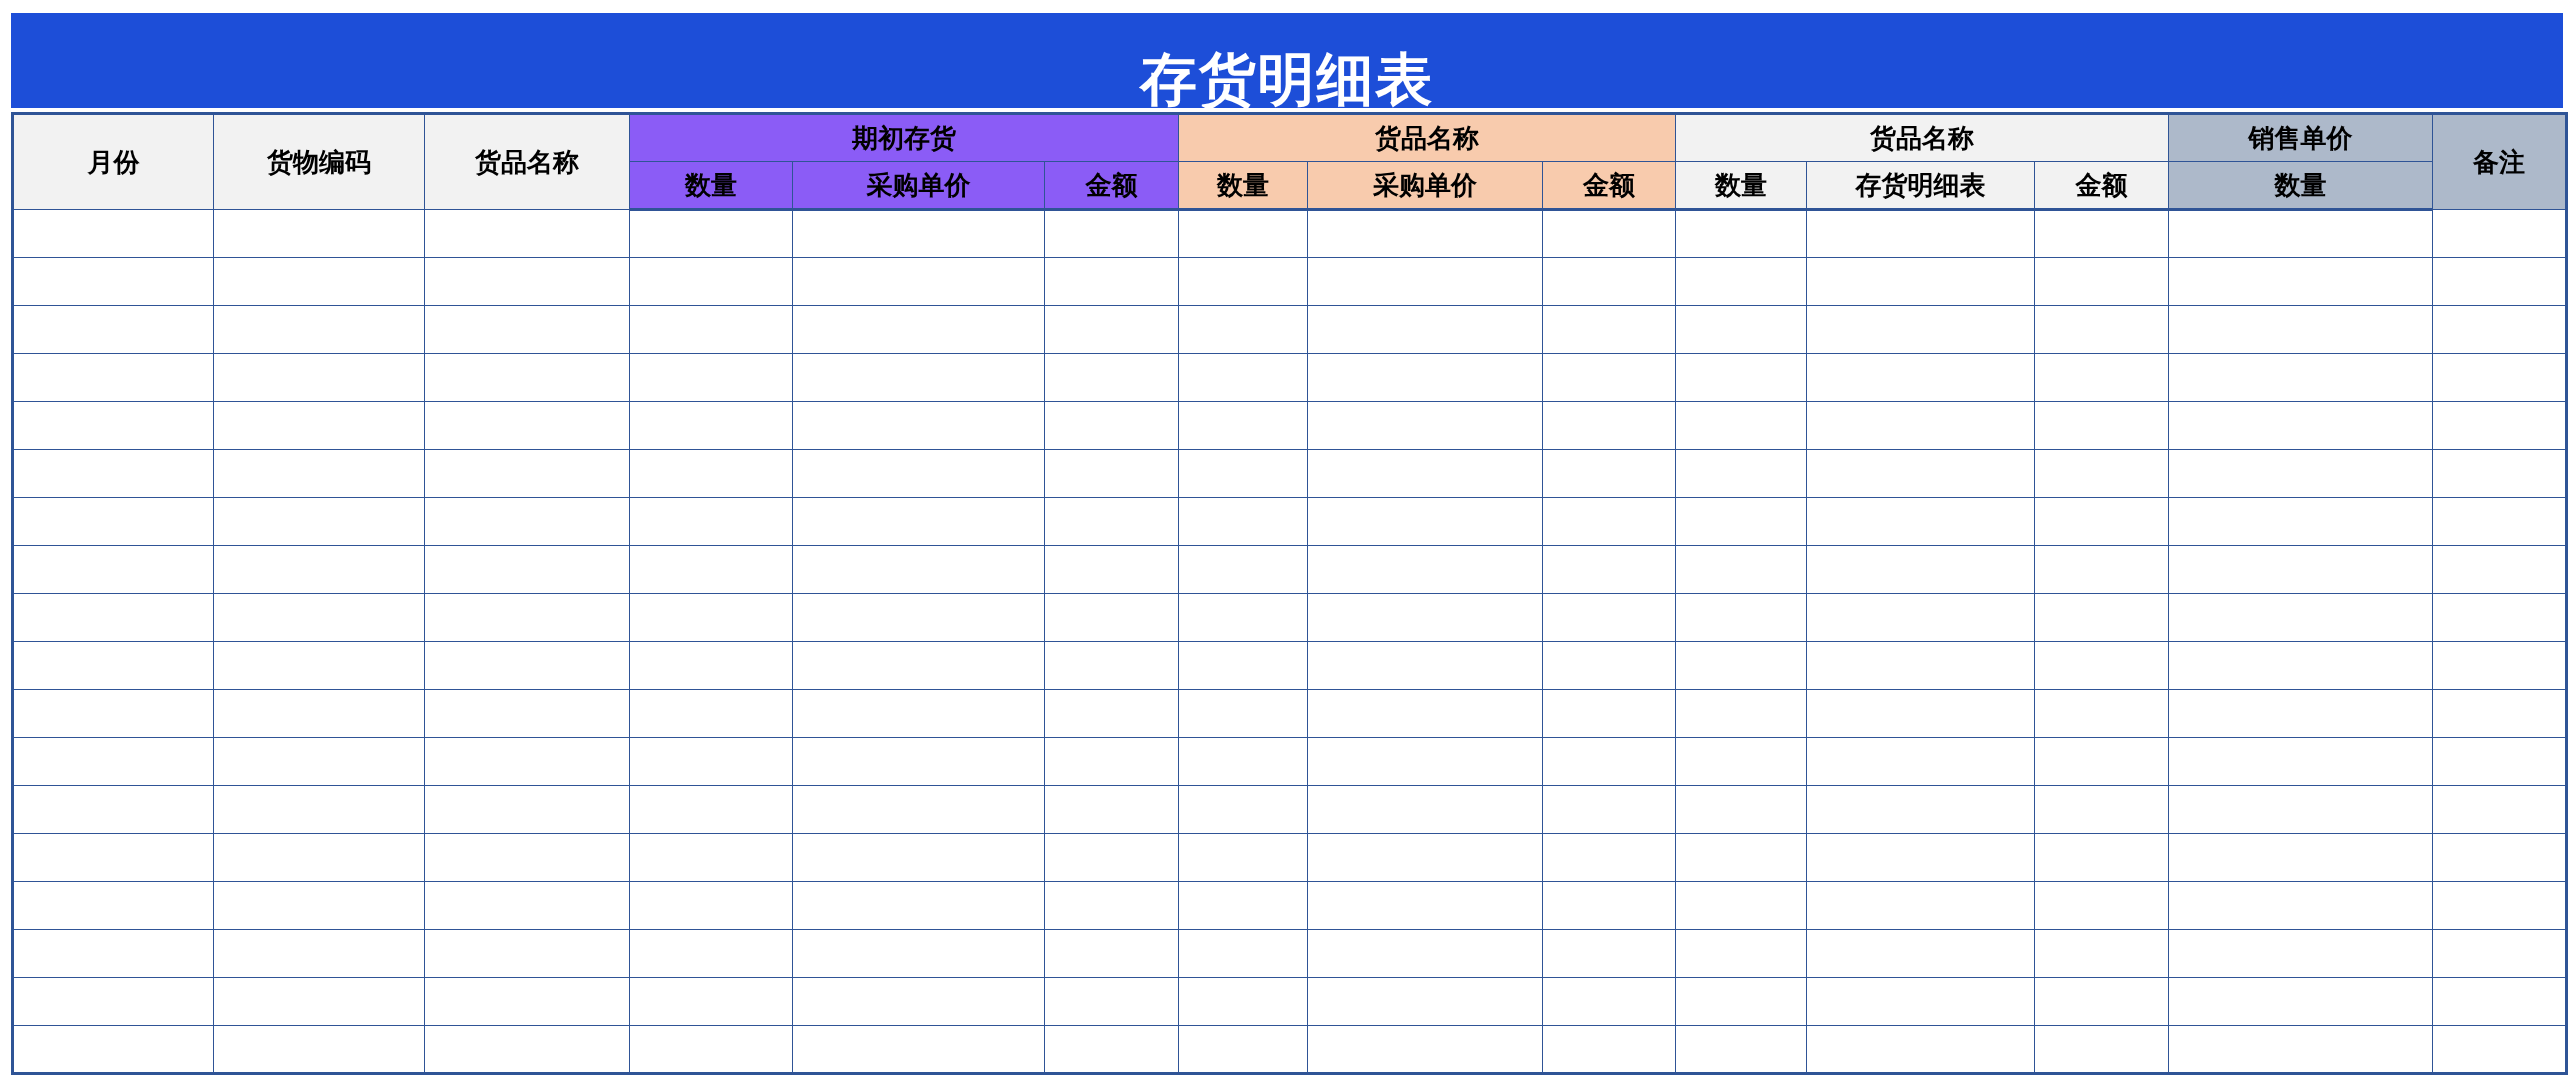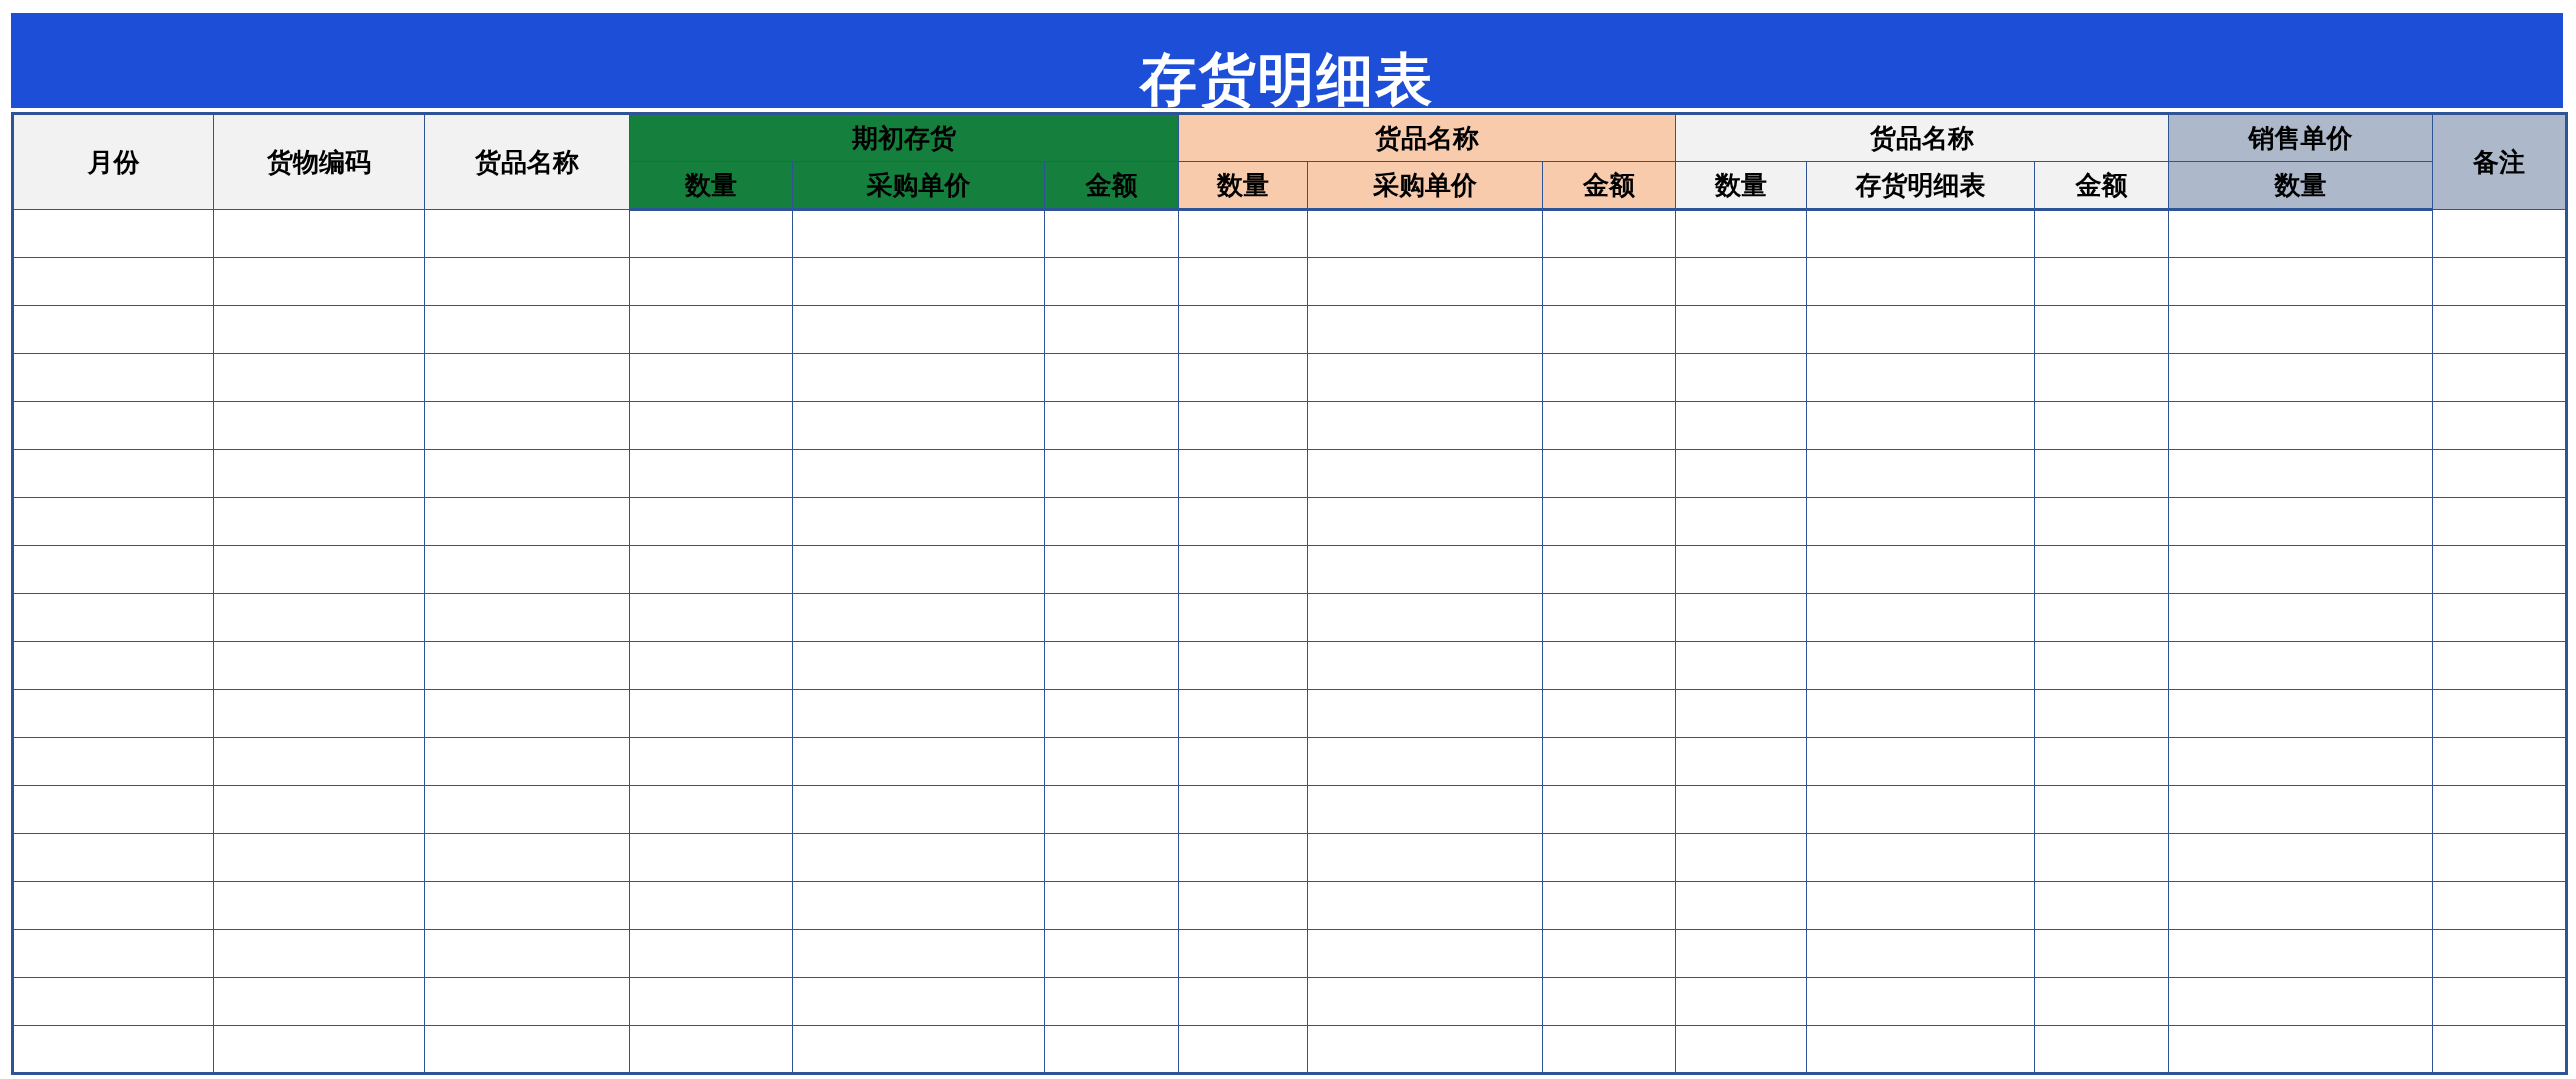--- a/index.html
+++ b/index.html
@@ -43,21 +43,21 @@
   }
   table.inv thead tr.sub th { border-bottom-width: 3.7px; }
   table.inv tbody td {
     height: 48px;
     background: #ffffff;
     font-size: 22px; color: #1a1a1a;
     text-align: center; vertical-align: middle;
   }
 
   .bg-gray    { background: #F2F2F2; }
-  .bg-blue    { background: #15803d; margin-left: 16px; }
+  .bg-blue    { background: #8b5cf6; margin-left: 16px; }
   .bg-peach   { background: #F8CBAD; }
   .bg-grayblue{ background: #ADB9CA; }
 </style>
 </head>
 <body>
 
 <div class="page">
 
   <div class="banner">
     <div class="title">存货明细表</div>

